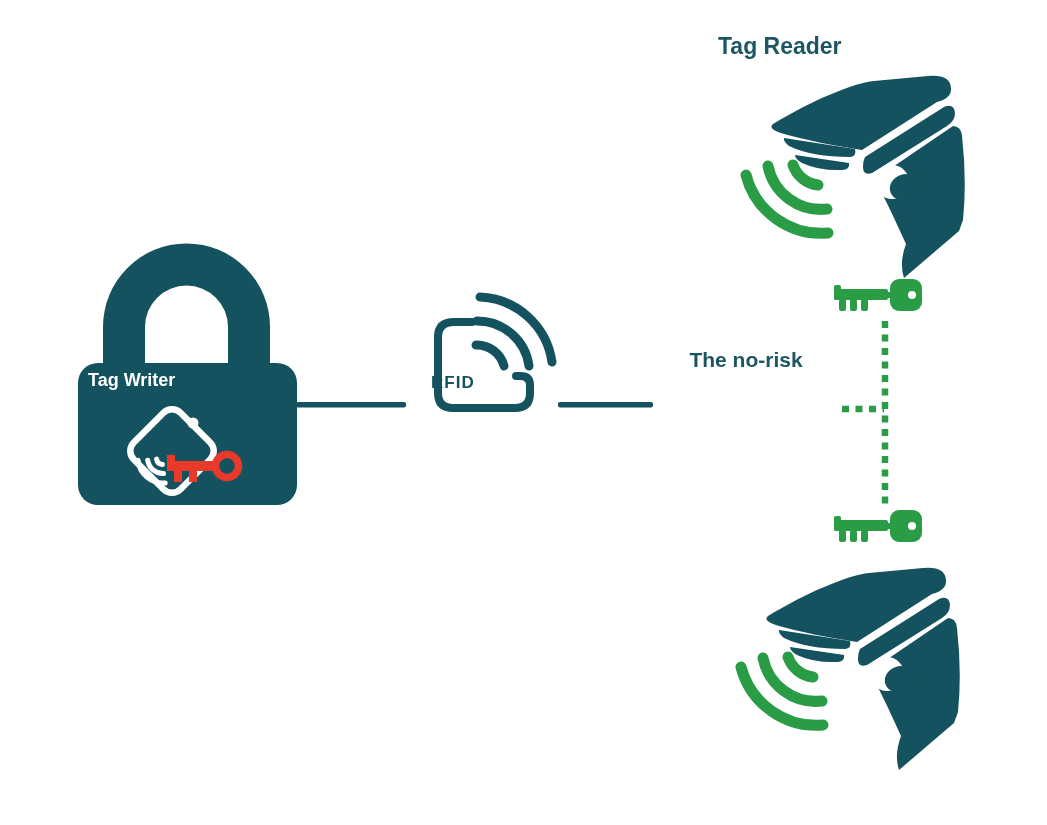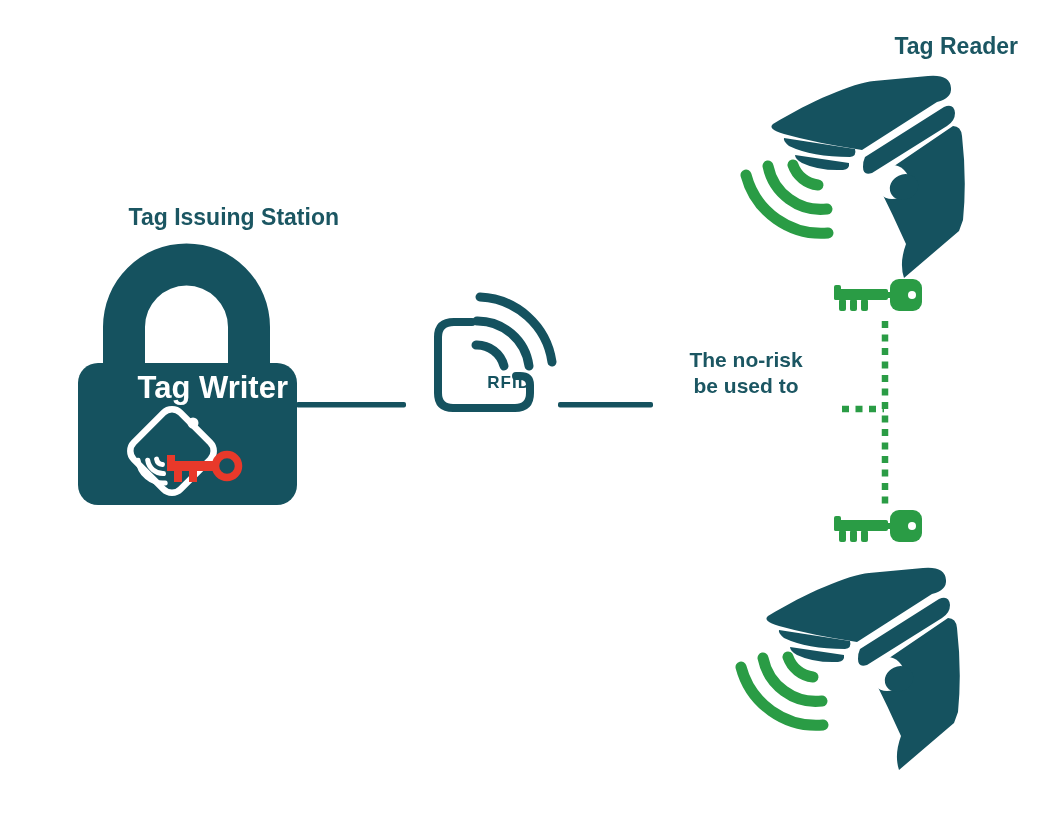--- a/index.html
+++ b/index.html
@@ -8,25 +8,25 @@
     width:1047px;height:825px;
     background:#ffffff;
     font-family:"Liberation Sans", sans-serif;
     overflow:hidden;
   }
   .stage svg.diagram{position:absolute;left:0;top:0;}
   .label{
     position:absolute;
     font-weight:bold;
     color:#1b5662;
-    text-align:right;
+    text-align:left;
     white-space:nowrap;
   }
   .title{font-size:23px;}
-  .lock-label{color:#ffffff;font-size:31px;}
+  .lock-label{color:#ffffff;font-size:18px;}
   .rfid-label{font-size:17px;letter-spacing:1px;color:#15525f;}
   .callout{
     position:absolute;
     left:646px;top:347px;width:200px;
     font-weight:bold;font-size:21px;line-height:26px;
     color:#1b5662;text-align:center;
   }
   .callout span{display:block;}
 </style>
 </head>
@@ -106,26 +106,24 @@
 
     <use href="#green-key-def" transform="translate(834,279)"></use>
     <use href="#green-key-def" transform="translate(834,510)"></use>
 
     <g stroke="#2a9c45" stroke-width="6.5" stroke-dasharray="7 6.5">
       <line x1="885" y1="321" x2="885" y2="507"></line>
       <line x1="842" y1="409" x2="884" y2="409"></line>
     </g>
   </svg>
 
-  <div class="label title" style="left:39px;top:204px;width:300px;">Tag Issuing Station</div>
 
   <div class="label title" style="left:718px;top:33px;width:300px;">Tag Reader</div>
 
   <div class="label lock-label" style="left:88px;top:370px;width:200px;">Tag Writer</div>
 
   <div class="label rfid-label" style="left:431px;top:373px;width:100px;">RFID</div>
 
   <div class="callout">
     <span>The no-risk</span>
-    <span>be used to</span>
   </div>
 
 </div>
 
 </body></html>

